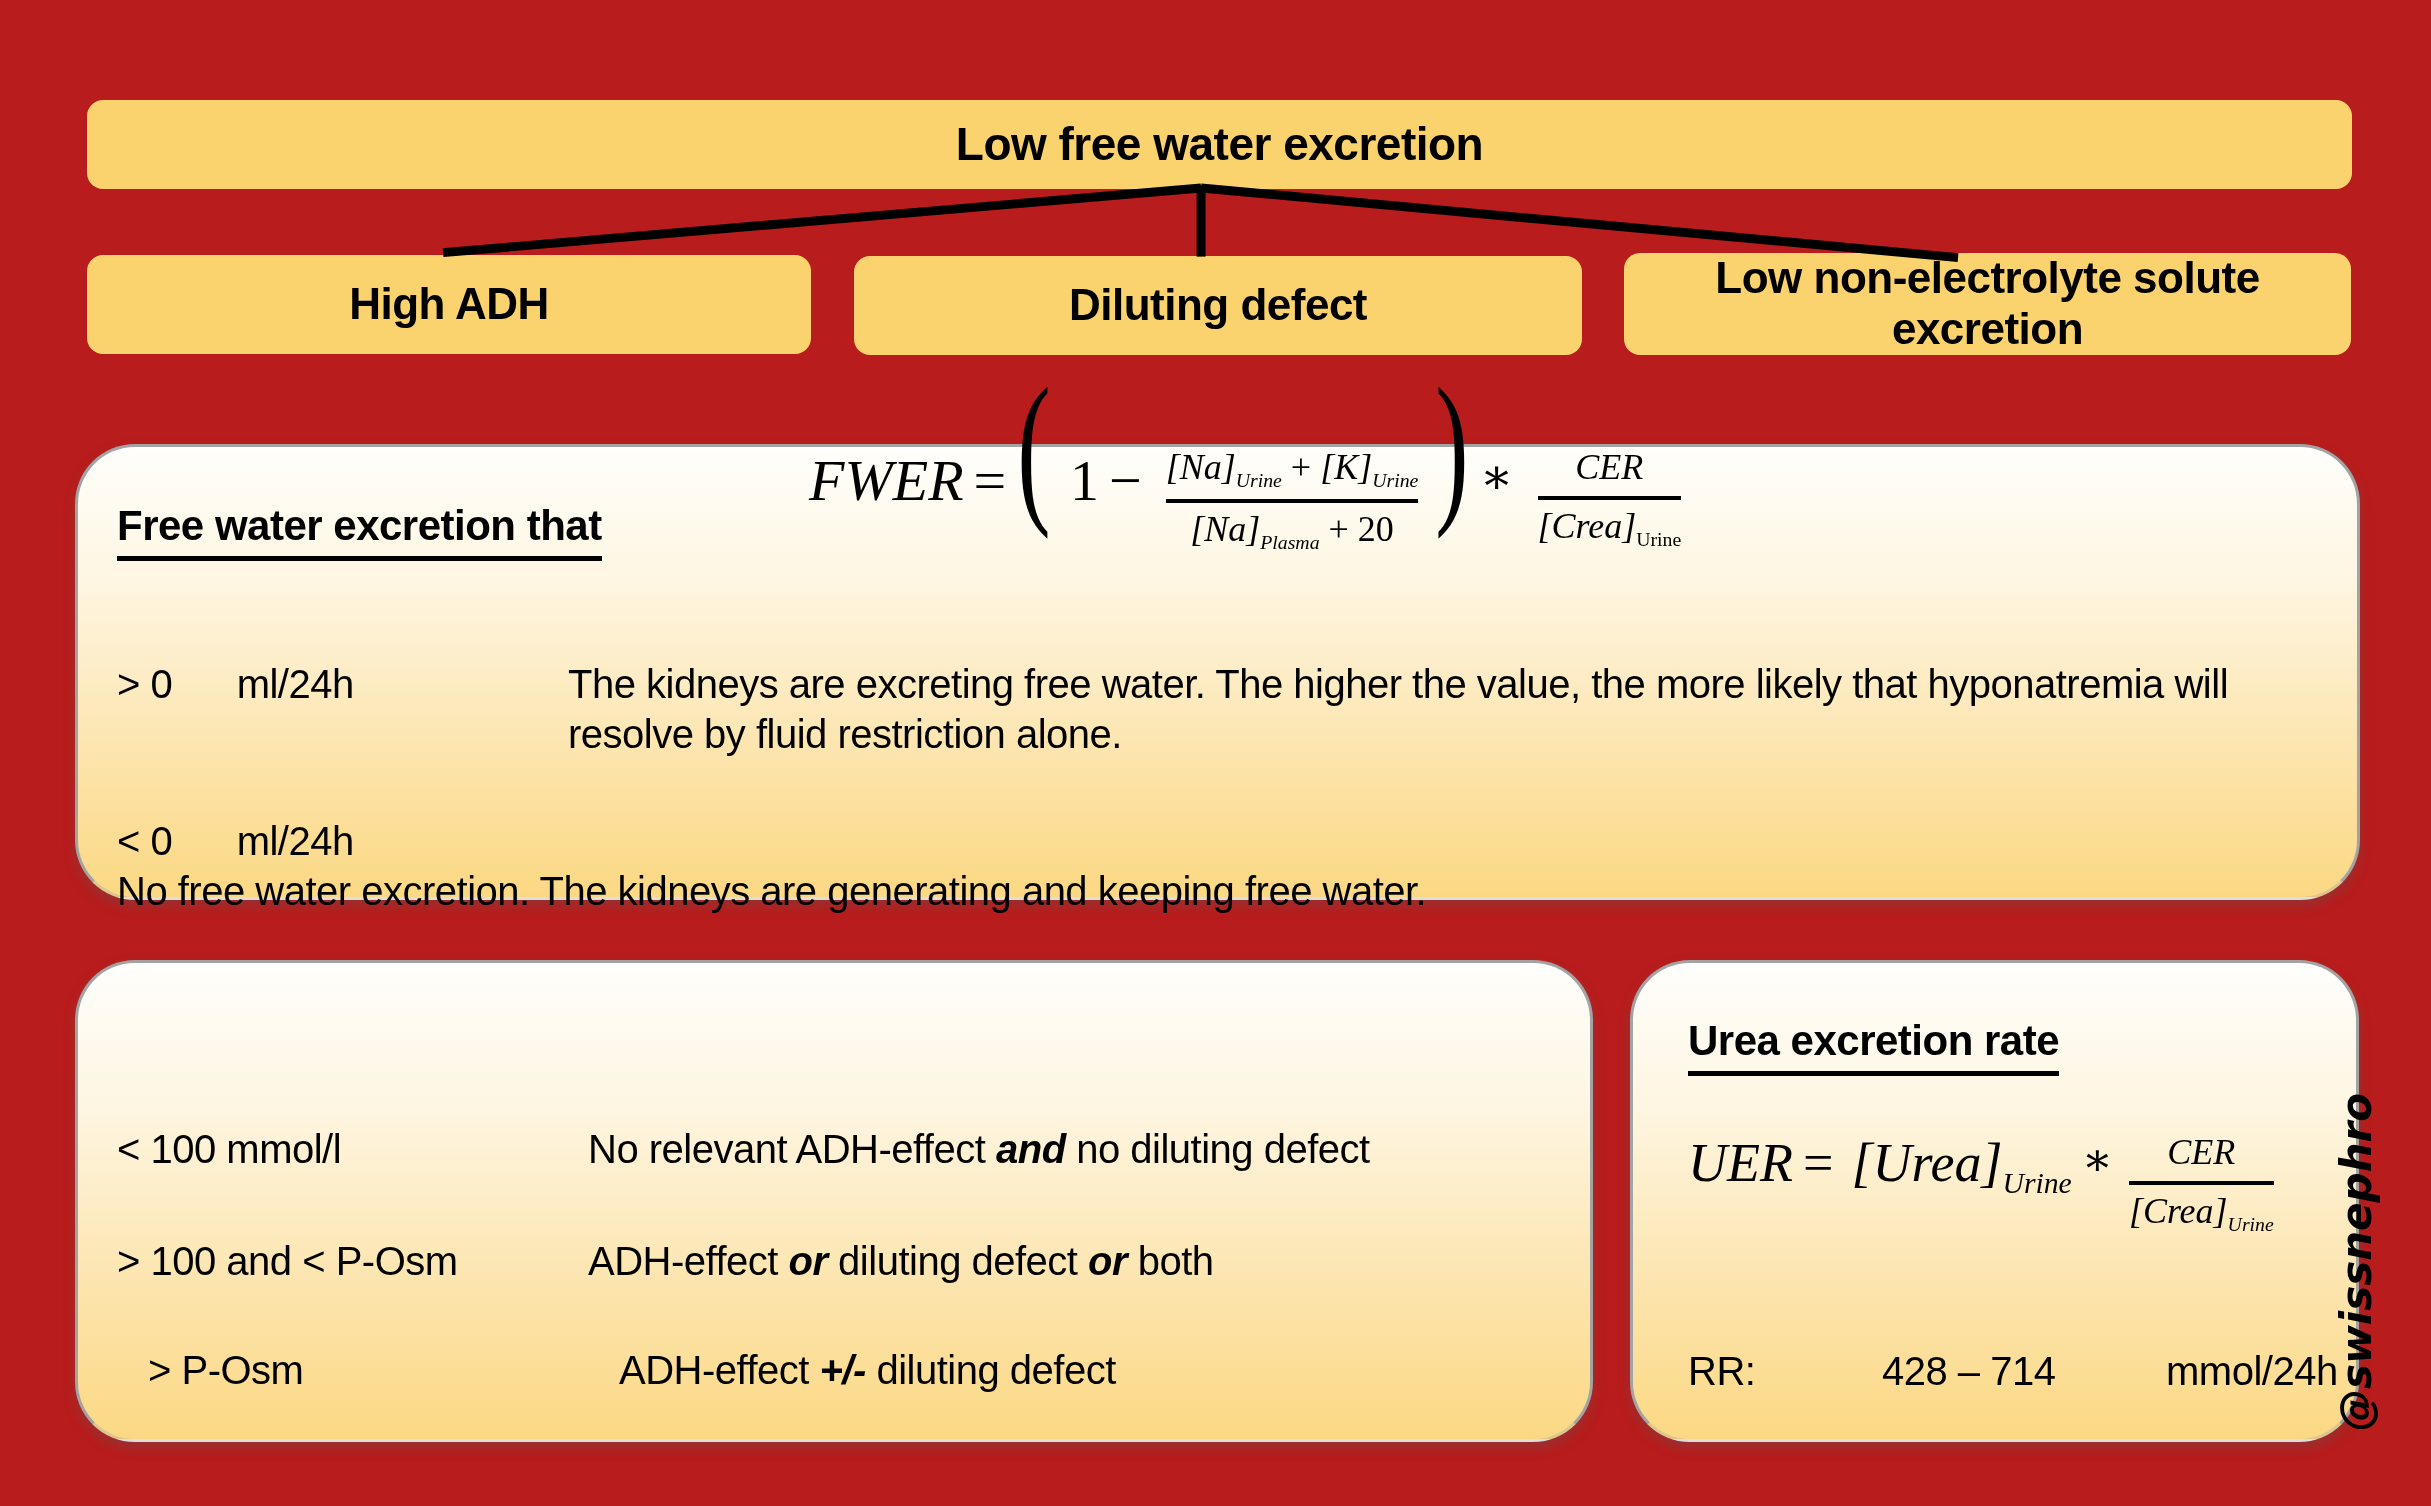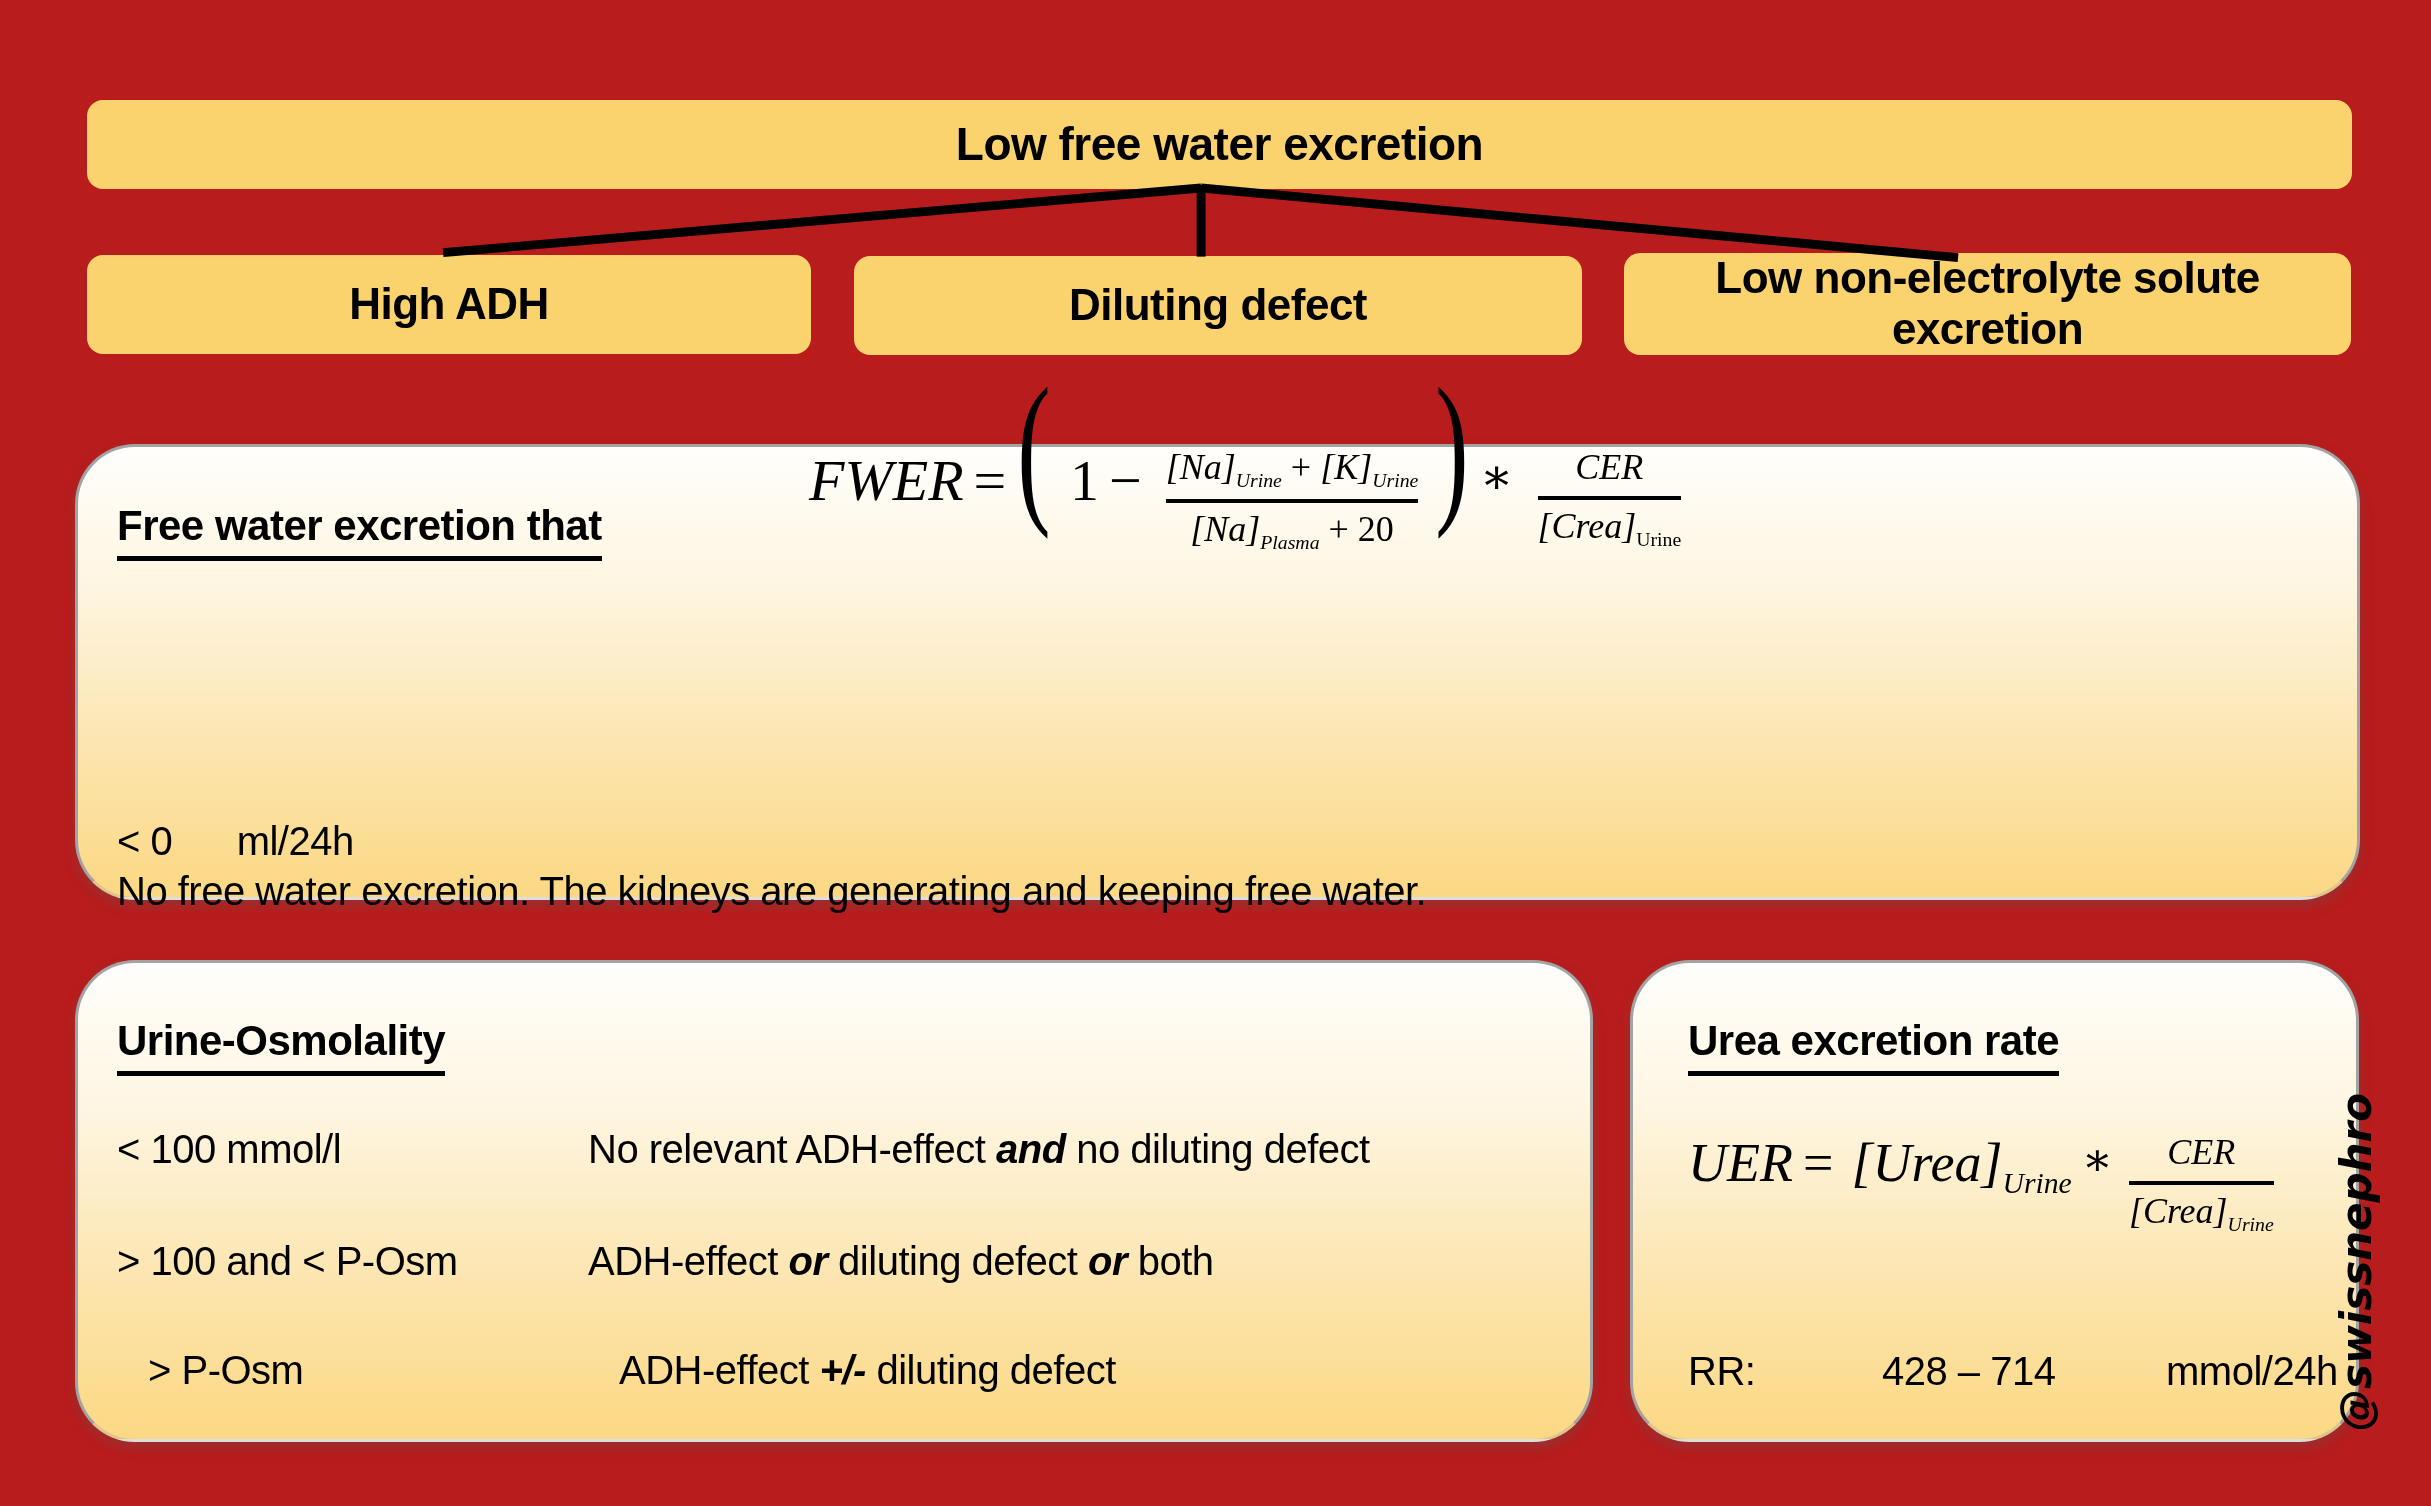--- a/index.html
+++ b/index.html
@@ -110,32 +110,38 @@
       <span class="mo star">∗</span>
       <span class="frac">
         <span class="num">CER</span>
         <span class="bar"></span>
         <span class="den">
           <span>[Crea]</span><sub class="msub roman">Urine</sub>
         </span>
       </span>
     </div>
 
+    <div class="prow" style="left:39px;top:213px;">
+      <span class="plabel" style="width:451px;">
+        <span class="vlabel">&gt; 0</span>
+        <span>ml/24h</span>
+      </span>
+      <span class="pdesc" style="width:1672px;">The kidneys are excreting free water. The higher the value, the more likely that hyponatremia will resolve by fluid restriction alone.</span>
+    </div>
 
     <div class="prow" style="left:39px;top:370px;flex-direction:column;">
       <span class="plabel" style="width:451px;">
         <span class="vlabel">&lt; 0</span>
         <span>ml/24h</span>
       </span>
       <span class="pdesc" style="width:1672px;">No free water excretion. The kidneys are generating and keeping free water.</span>
     </div>
   </section>
 
   <section class="panel" style="left:75px;top:960px;width:1512px;height:476px;">
-    <h2 style="left:39px;top:55px;">Urine-Osmolality</h2>
 
     <div class="prow" style="left:39px;top:162px;">
       <span class="plabel" style="width:471px;">&lt; 100 mmol/l</span>
       <span class="pdesc"><span>No relevant ADH-effect </span><span class="emph">and</span><span> no diluting defect</span></span>
     </div>
     <div class="prow" style="left:39px;top:274px;">
       <span class="plabel" style="width:471px;">&gt; 100 and &lt; P-Osm</span>
       <span class="pdesc"><span>ADH-effect </span><span class="emph">or</span><span> diluting defect </span><span class="emph">or</span><span> both</span></span>
     </div>
     <div class="prow" style="left:46px;top:383px;margin-left:24px;">

